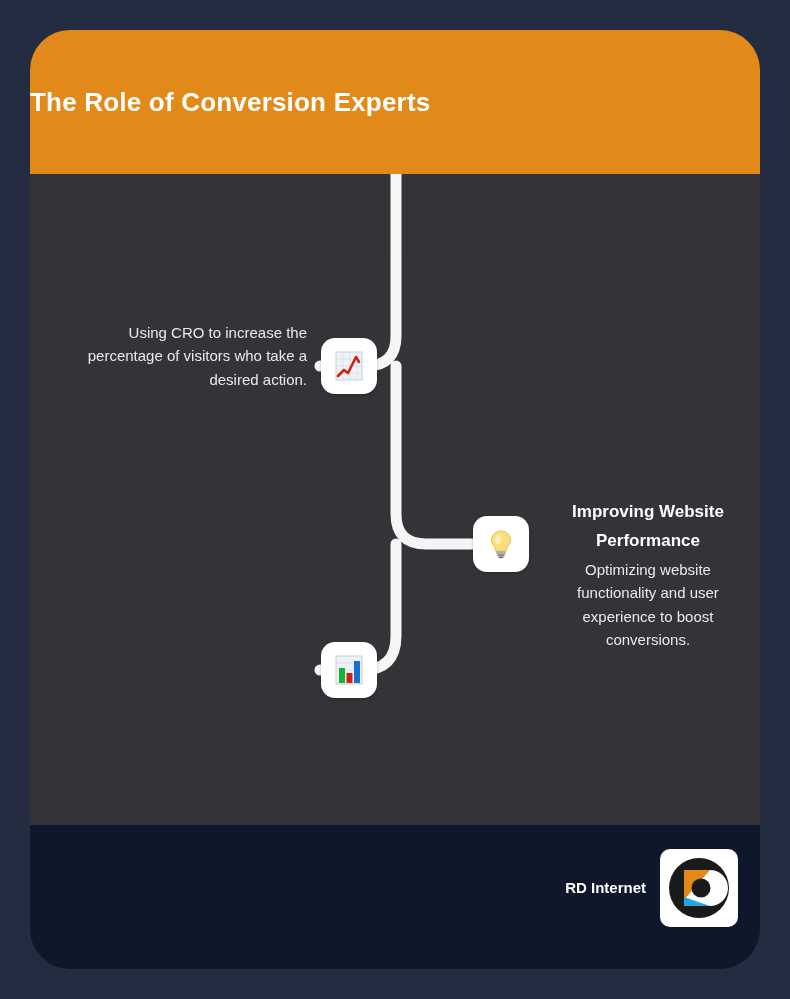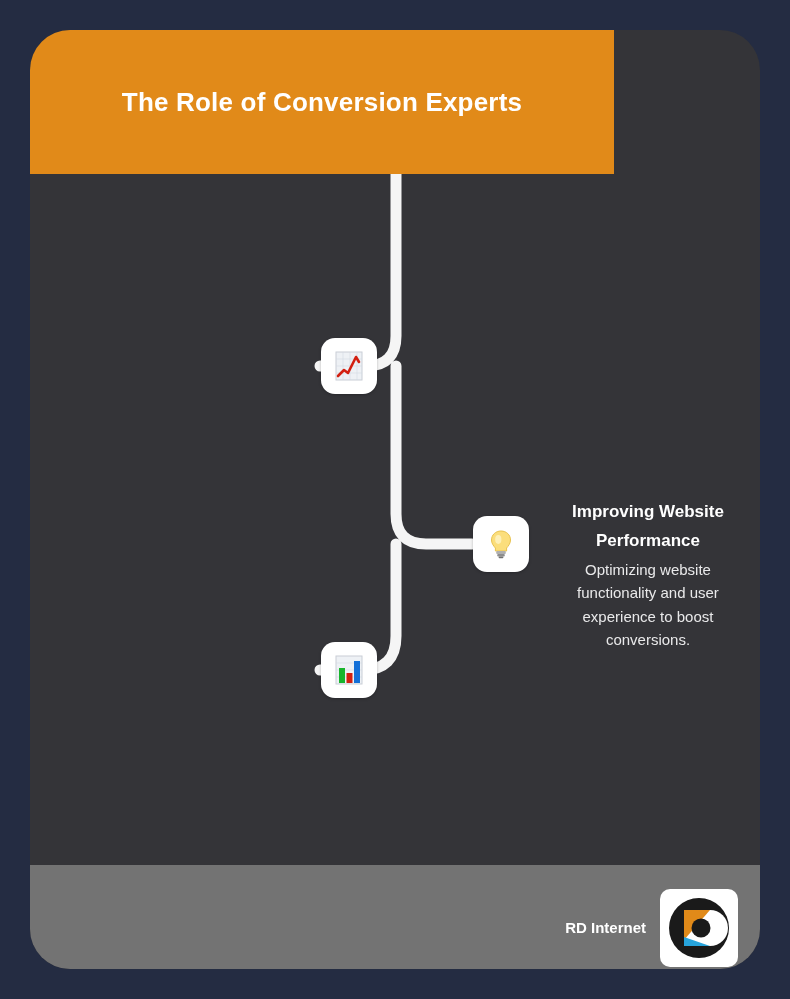--- a/index.html
+++ b/index.html
@@ -13,32 +13,32 @@
 
   .card{
     position:absolute;left:30px;top:30px;
     width:730px;height:939px;
     background:#343438;
     border-radius:40px;
     overflow:hidden;
   }
 
   .header{
-    position:absolute;left:0;top:0;width:584px;height:144px;
+    position:absolute;left:0;top:0;width:730px;height:144px;
     background:#E18A19;
-    display:flex;align-items:center;justify-content:center;
+    display:flex;align-items:center;justify-content:flex-start;
   }
   .header-title{
     color:#ffffff;font-size:26px;font-weight:bold;
     letter-spacing:.2px;text-align:center;
   }
 
   .footer{
-    position:absolute;left:0;bottom:0;width:730px;height:104px;
-    background:#737373;
+    position:absolute;left:0;bottom:0;width:730px;height:144px;
+    background:#0f172a;
   }
   .footer-inner{
     position:absolute;right:22px;top:24px;
     display:flex;align-items:center;gap:14px;
   }
   .footer-text{text-align:right;}
   .brand{color:#ffffff;font-size:15px;font-weight:bold;line-height:1.5;}
   .brand-url{color:#ffffff;font-size:14px;line-height:1.5;opacity:.97;}
   .logo{
     width:78px;height:78px;background:#ffffff;border-radius:10px;
@@ -75,20 +75,21 @@
     </div>
 
     <svg class="connector" viewBox="0 0 730 651" width="730" height="651" fill="none">
       <path d="M366,0 L366,162 Q366,192 336,192 L290,192" stroke="#F5F5F5" stroke-width="11" stroke-linecap="round" fill="none"></path>
       <path d="M366,192 L366,340 Q366,370 396,370 L442,370" stroke="#F5F5F5" stroke-width="11" stroke-linecap="round" fill="none"></path>
       <path d="M366,370 L366,462 Q366,496 332,496 L290,496" stroke="#F5F5F5" stroke-width="11" stroke-linecap="round" fill="none"></path>
     </svg>
 
     <div class="node">
       <div class="txt right-align" style="left:40px;top:288px;width:237px;">
+        <div class="n-desc">Using CRO to increase the percentage of visitors who take a desired action.</div>
       </div>
       <div class="tile" style="left:291px;top:308px;">
         <svg width="34" height="34" viewBox="0 0 34 34">
           <rect x="4" y="3" width="26" height="28" fill="#eef1f5" stroke="#c9ced6" stroke-width="1"></rect>
           <g stroke="#d4dae2" stroke-width="0.6">
             <line x1="4" y1="10" x2="30" y2="10"></line>
               <line x1="4" y1="17" x2="30" y2="17"></line>
             <line x1="4" y1="24" x2="30" y2="24"></line>
             <line x1="11" y1="3" x2="11" y2="31"></line>
               <line x1="18" y1="3" x2="18" y2="31"></line>

